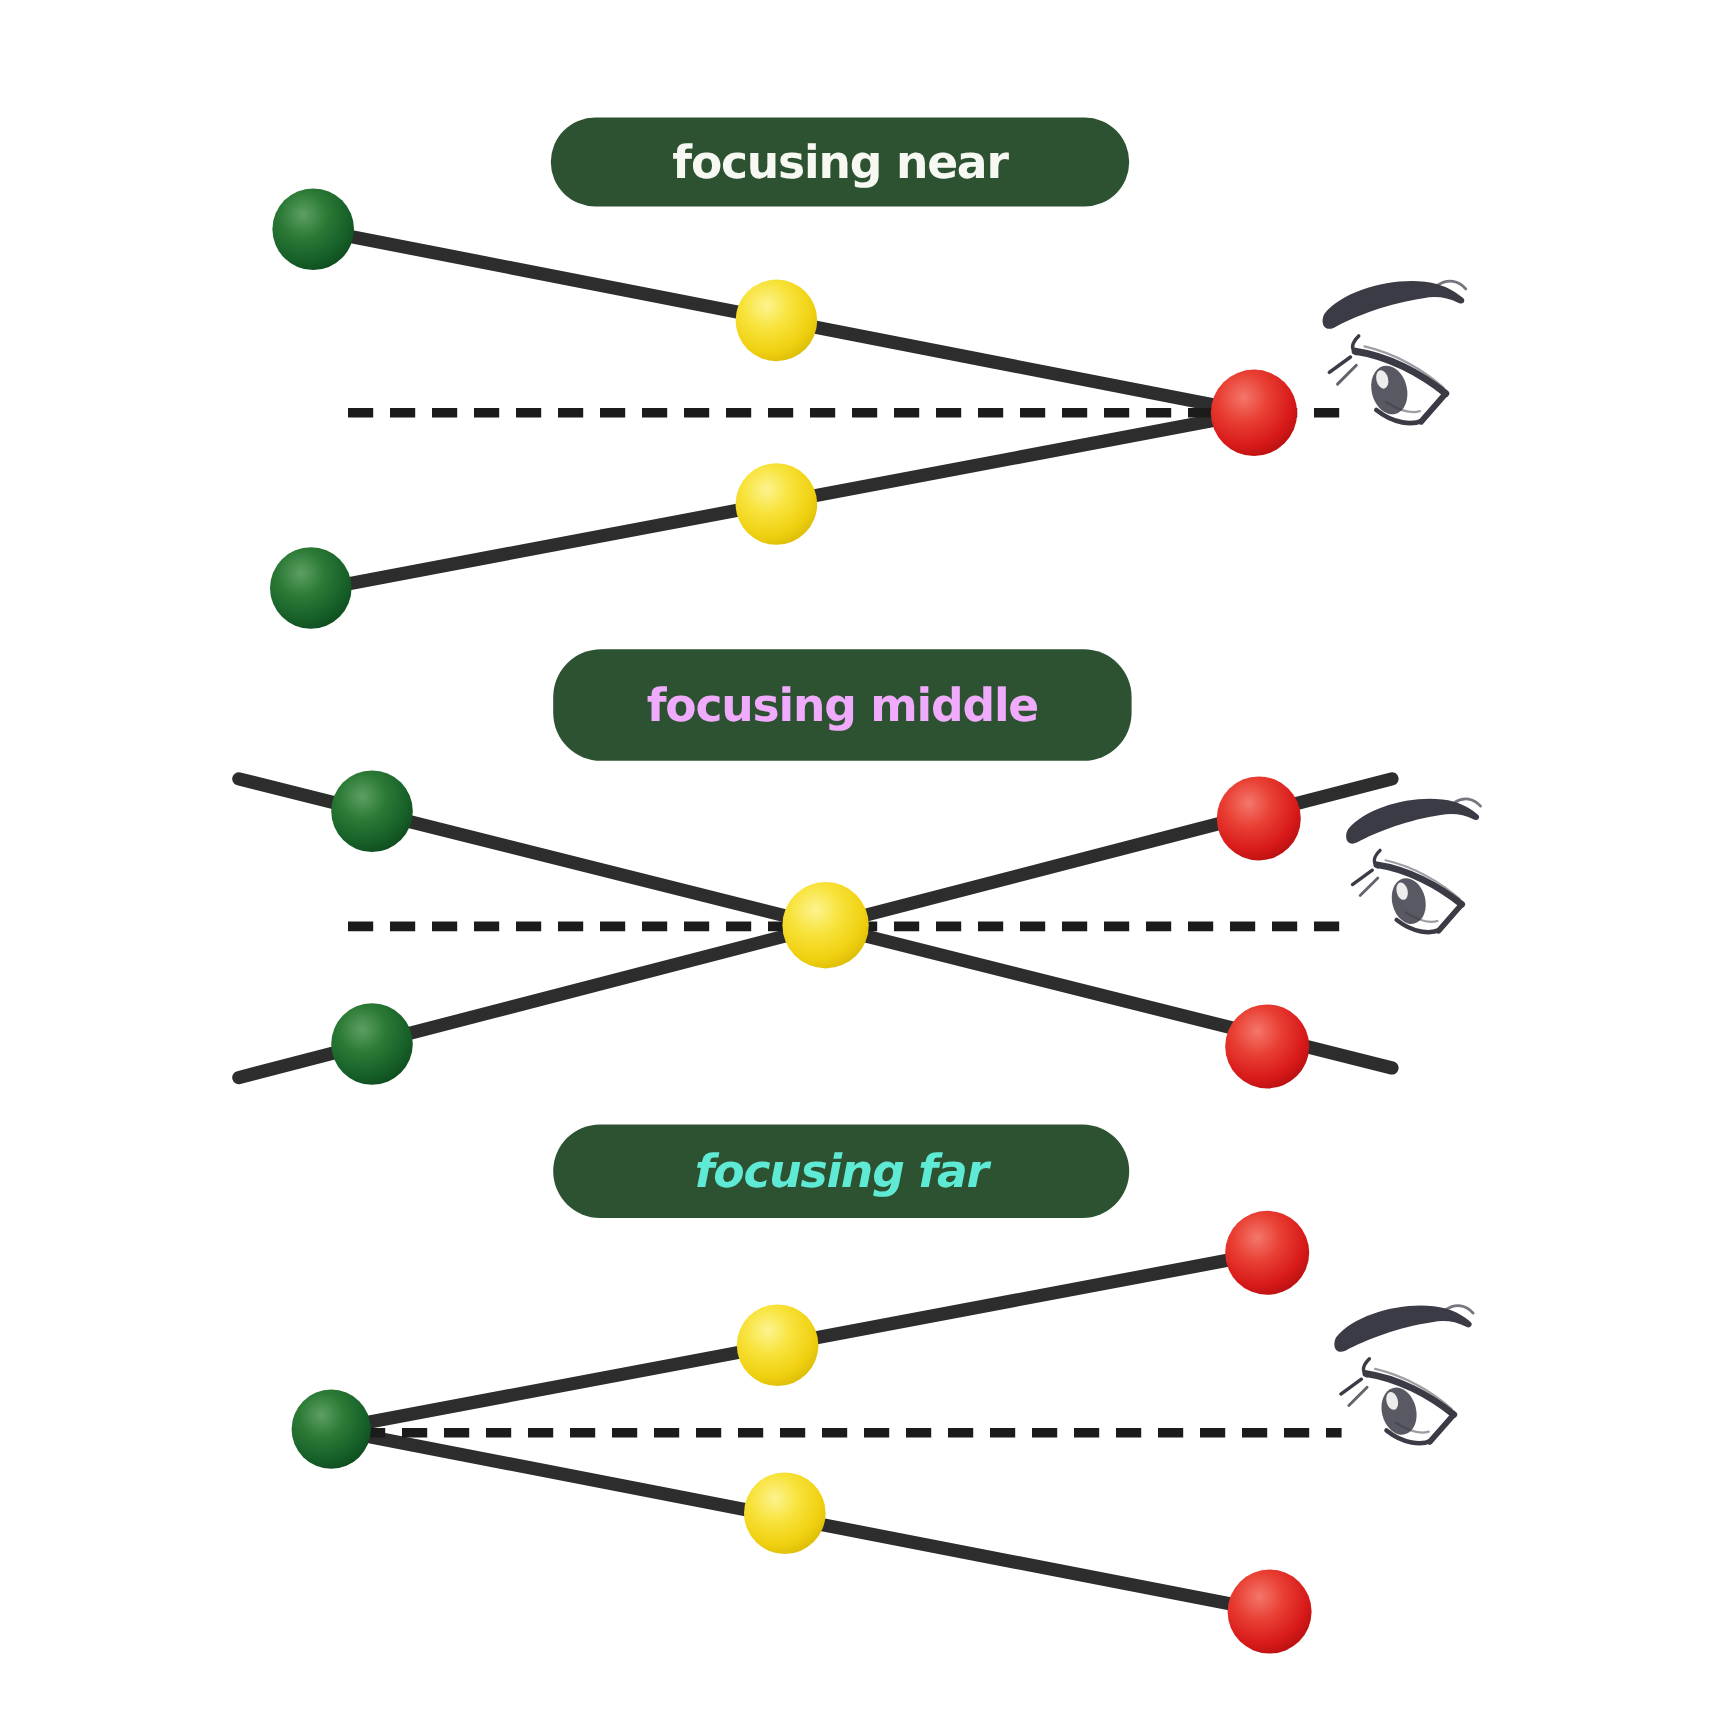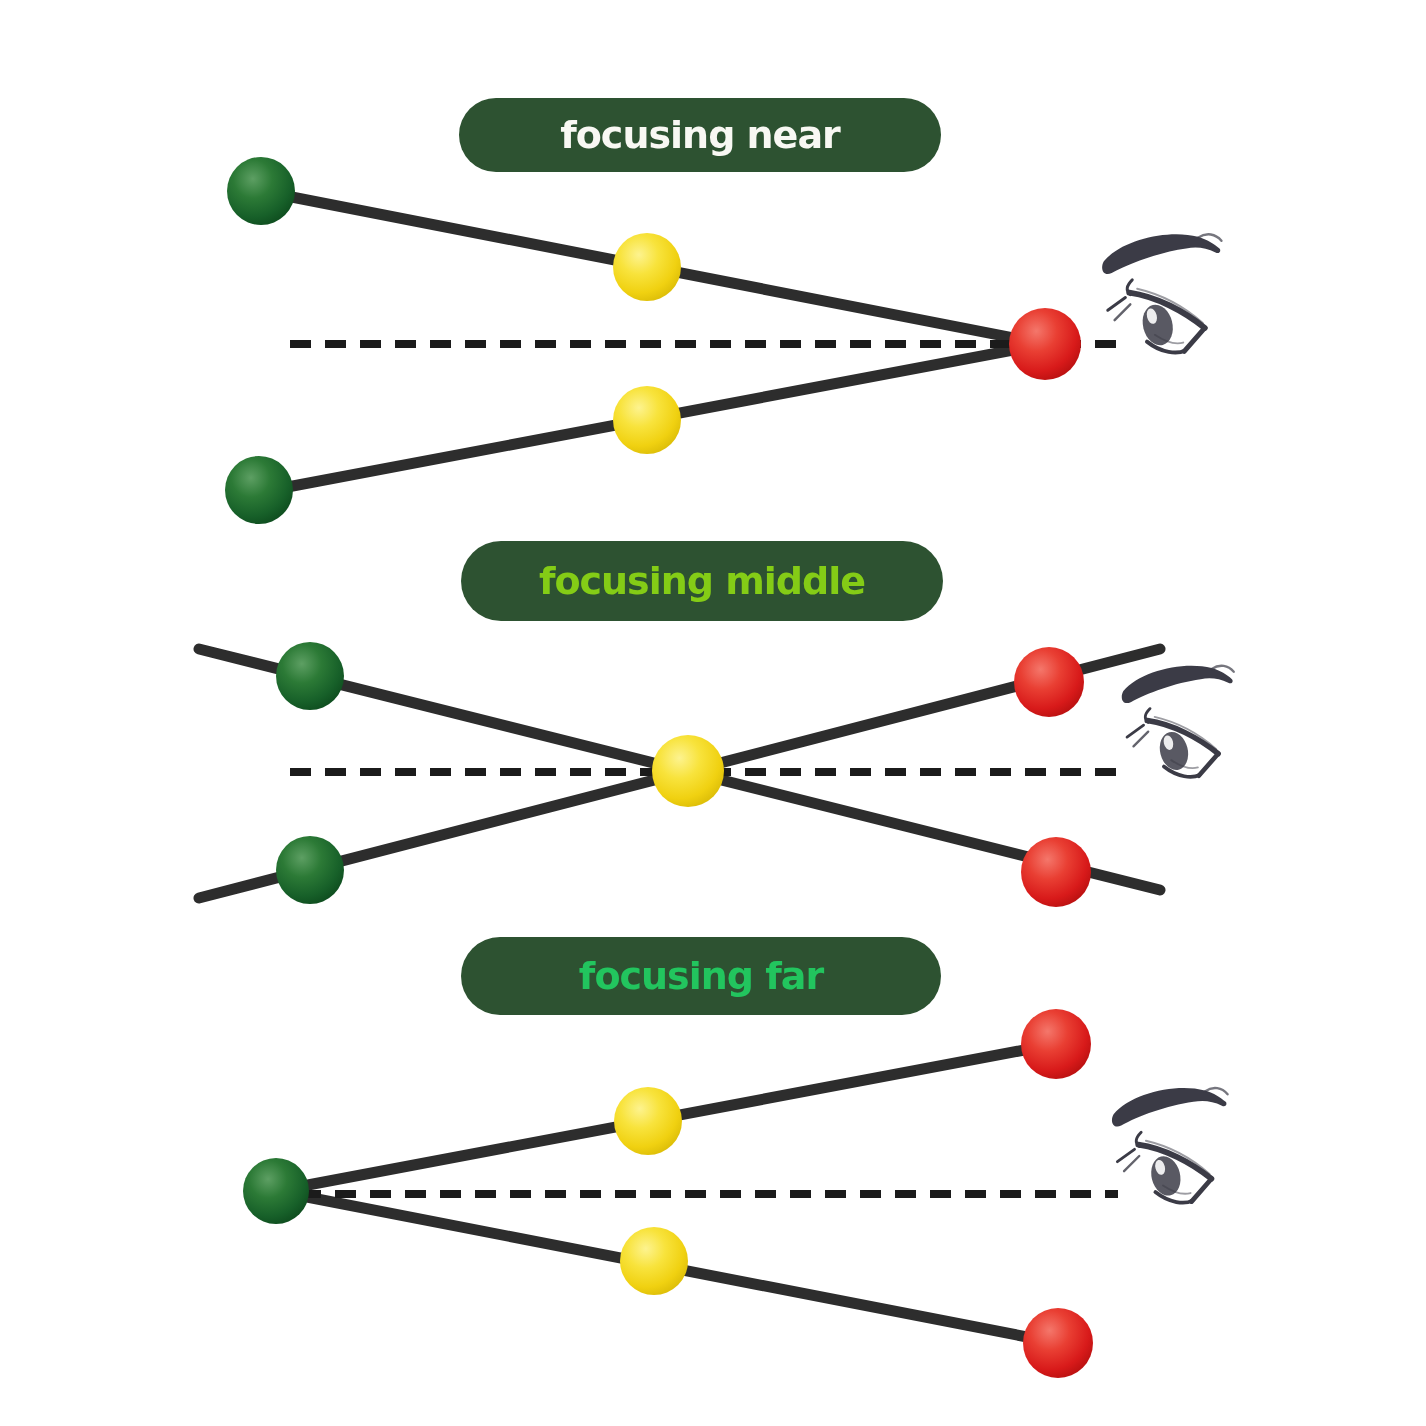--- a/index.html
+++ b/index.html
@@ -132,19 +132,19 @@
           <path d="M60,111 C72,119 82,121 89,119" stroke-width="2" opacity="0.5" fill="none" stroke="#2b2b37" stroke-linecap="round"></path>
           <ellipse cx="63" cy="101" rx="15" ry="21" transform="rotate(-14 63 101)" fill="#2b2b37" opacity="0.85"></ellipse>
           <ellipse cx="57" cy="92" rx="5" ry="8" transform="rotate(-14 57 92)" fill="#ffffff" opacity="0.9"></ellipse>
         </g>
       </g>
     </svg>
 
   <div class="pill" style="left: 459px; top: 98px; width: 482px; height: 74px; background: rgb(45, 82, 49); color: rgb(248, 248, 243);">
     <span>focusing near</span>
   </div>
-  <div class="pill" style="left: 461px; top: 541px; width: 482px; height: 80px; background: rgb(45, 82, 49); color: #84cc16;">
+  <div class="pill" style="left: 461px; top: 541px; width: 482px; height: 93px; background: rgb(45, 82, 49); color: #f0abfc;">
     <span>focusing middle</span>
   </div>
-  <div class="pill" style="left: 461px; top: 937px; width: 480px; height: 78px; background: rgb(45, 82, 49); color: #22c55e;">
+  <div class="pill" style="left: 461px; top: 937px; width: 480px; height: 78px; background: rgb(45, 82, 49); color: #5eead4; font-style: italic;">
     <span>focusing far</span>
   </div>
 </div>
 
 </body></html>

